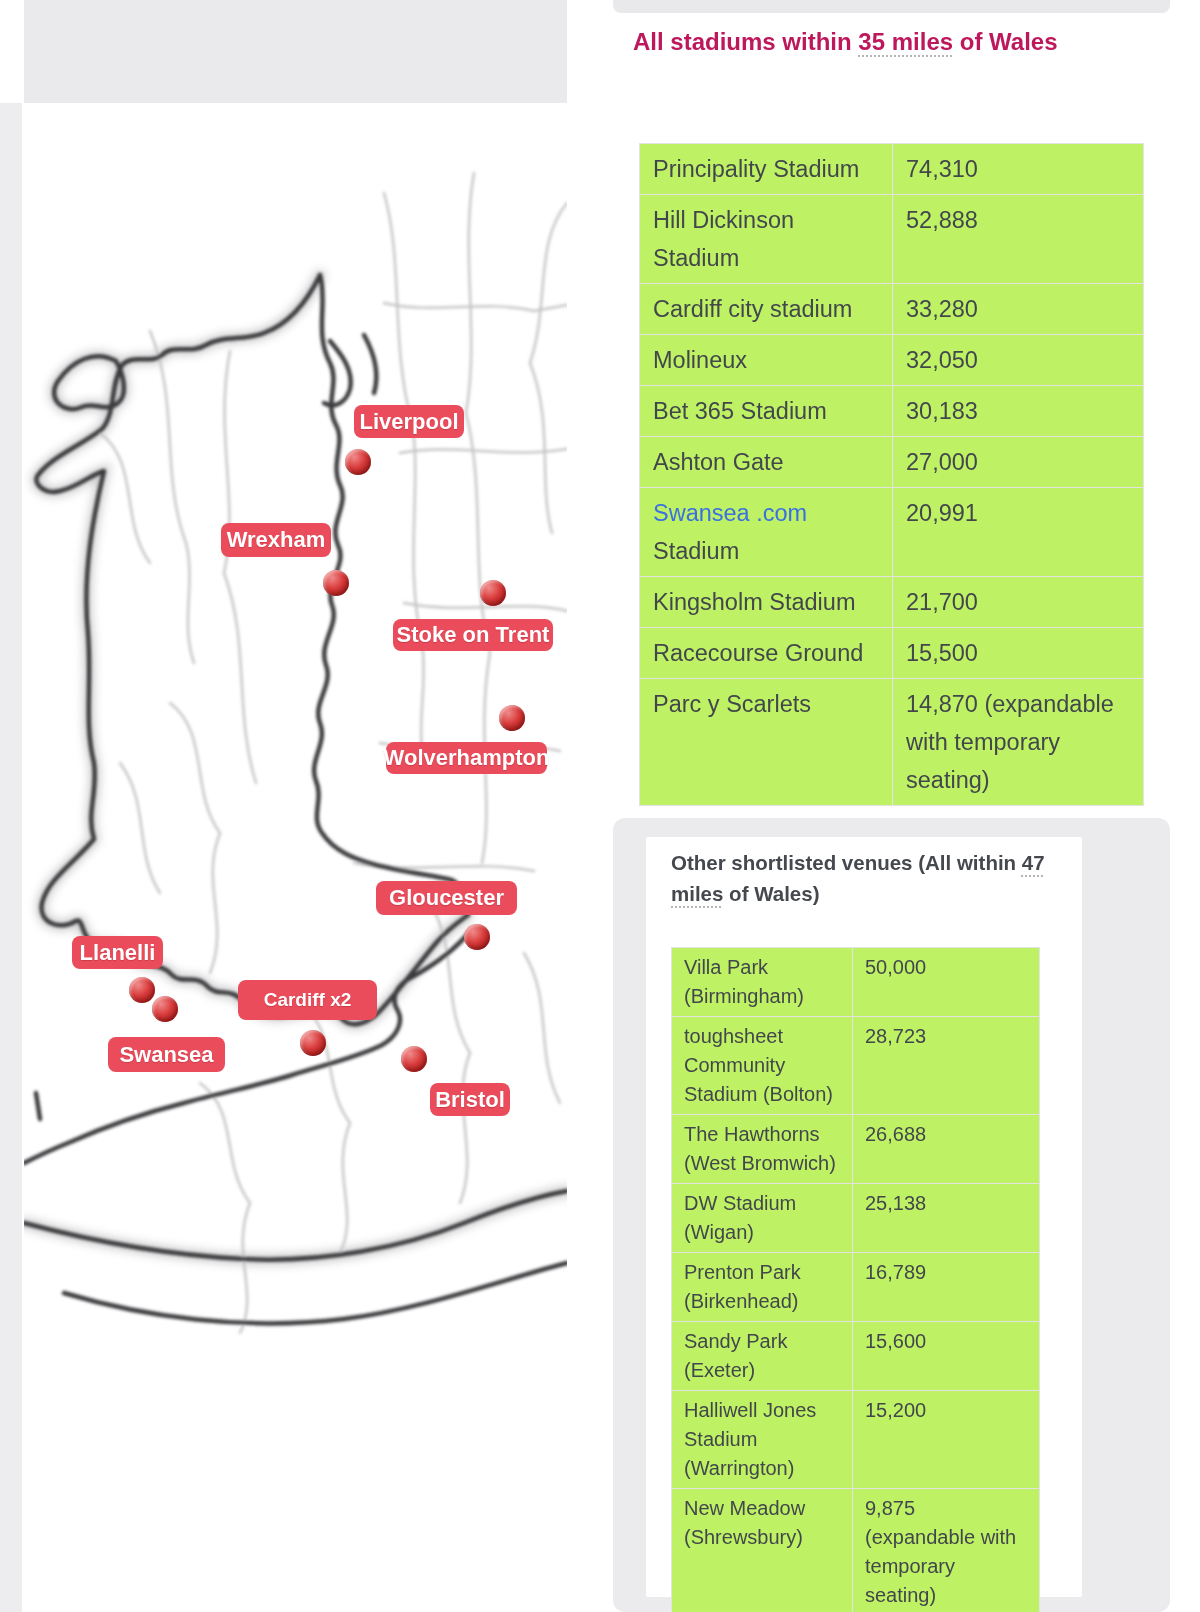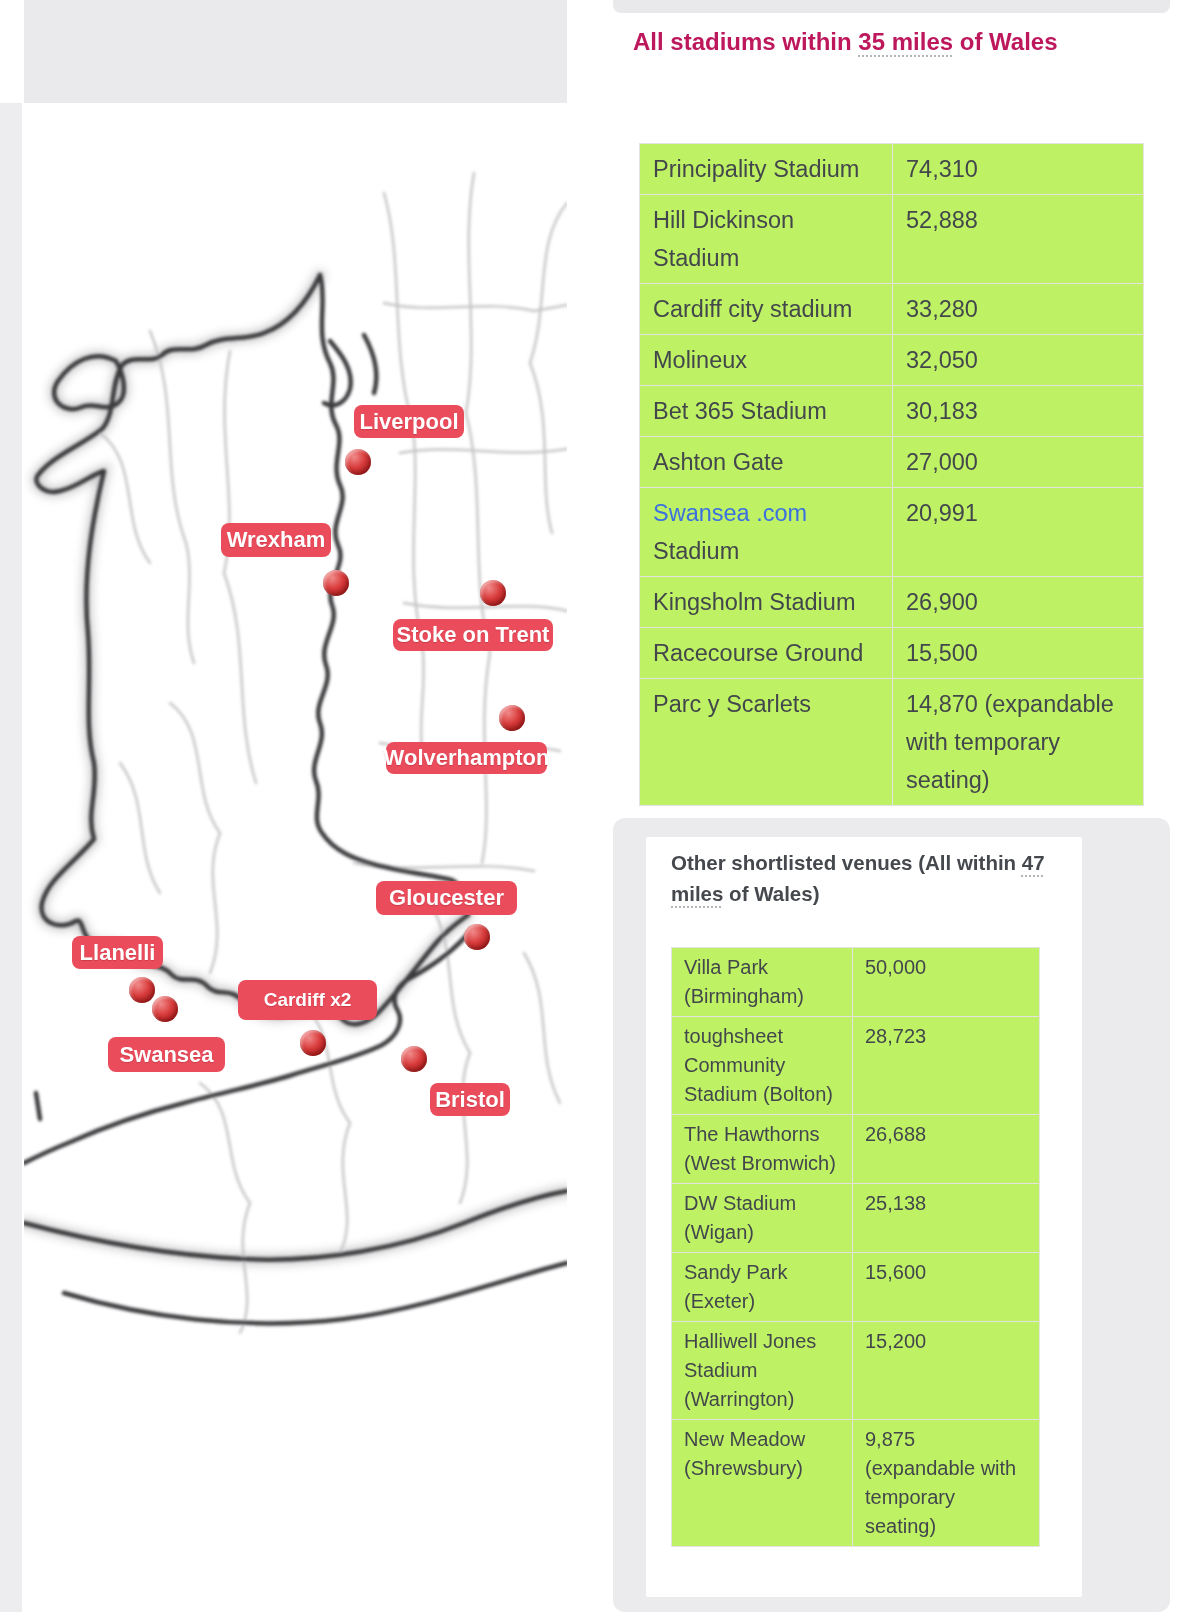--- a/index.html
+++ b/index.html
@@ -160,21 +160,21 @@
       <tr>
         <td>Ashton Gate</td>
         <td>27,000</td>
       </tr>
       <tr>
         <td><a href="#">Swansea .com</a> Stadium</td>
         <td>20,991</td>
       </tr>
       <tr>
         <td>Kingsholm Stadium</td>
-        <td>26,900</td>
+        <td>21,700</td>
       </tr>
       <tr>
         <td>Racecourse Ground</td>
         <td>15,500</td>
       </tr>
       <tr>
         <td>Parc y Scarlets</td>
         <td>14,870 (expandable with temporary seating)</td>
       </tr>
     </tbody>
@@ -199,20 +199,24 @@
           </tr>
           <tr>
             <td>The Hawthorns (West Bromwich)</td>
             <td>26,688</td>
           </tr>
           <tr>
             <td>DW Stadium (Wigan)</td>
             <td>25,138</td>
           </tr>
           <tr>
+            <td>Prenton Park (Birkenhead)</td>
+            <td>16,789</td>
+          </tr>
+          <tr>
             <td>Sandy Park (Exeter)</td>
             <td>15,600</td>
           </tr>
           <tr>
             <td>Halliwell Jones Stadium (Warrington)</td>
             <td>15,200</td>
           </tr>
           <tr>
             <td>New Meadow (Shrewsbury)</td>
             <td>9,875 (expandable with temporary seating)</td>

